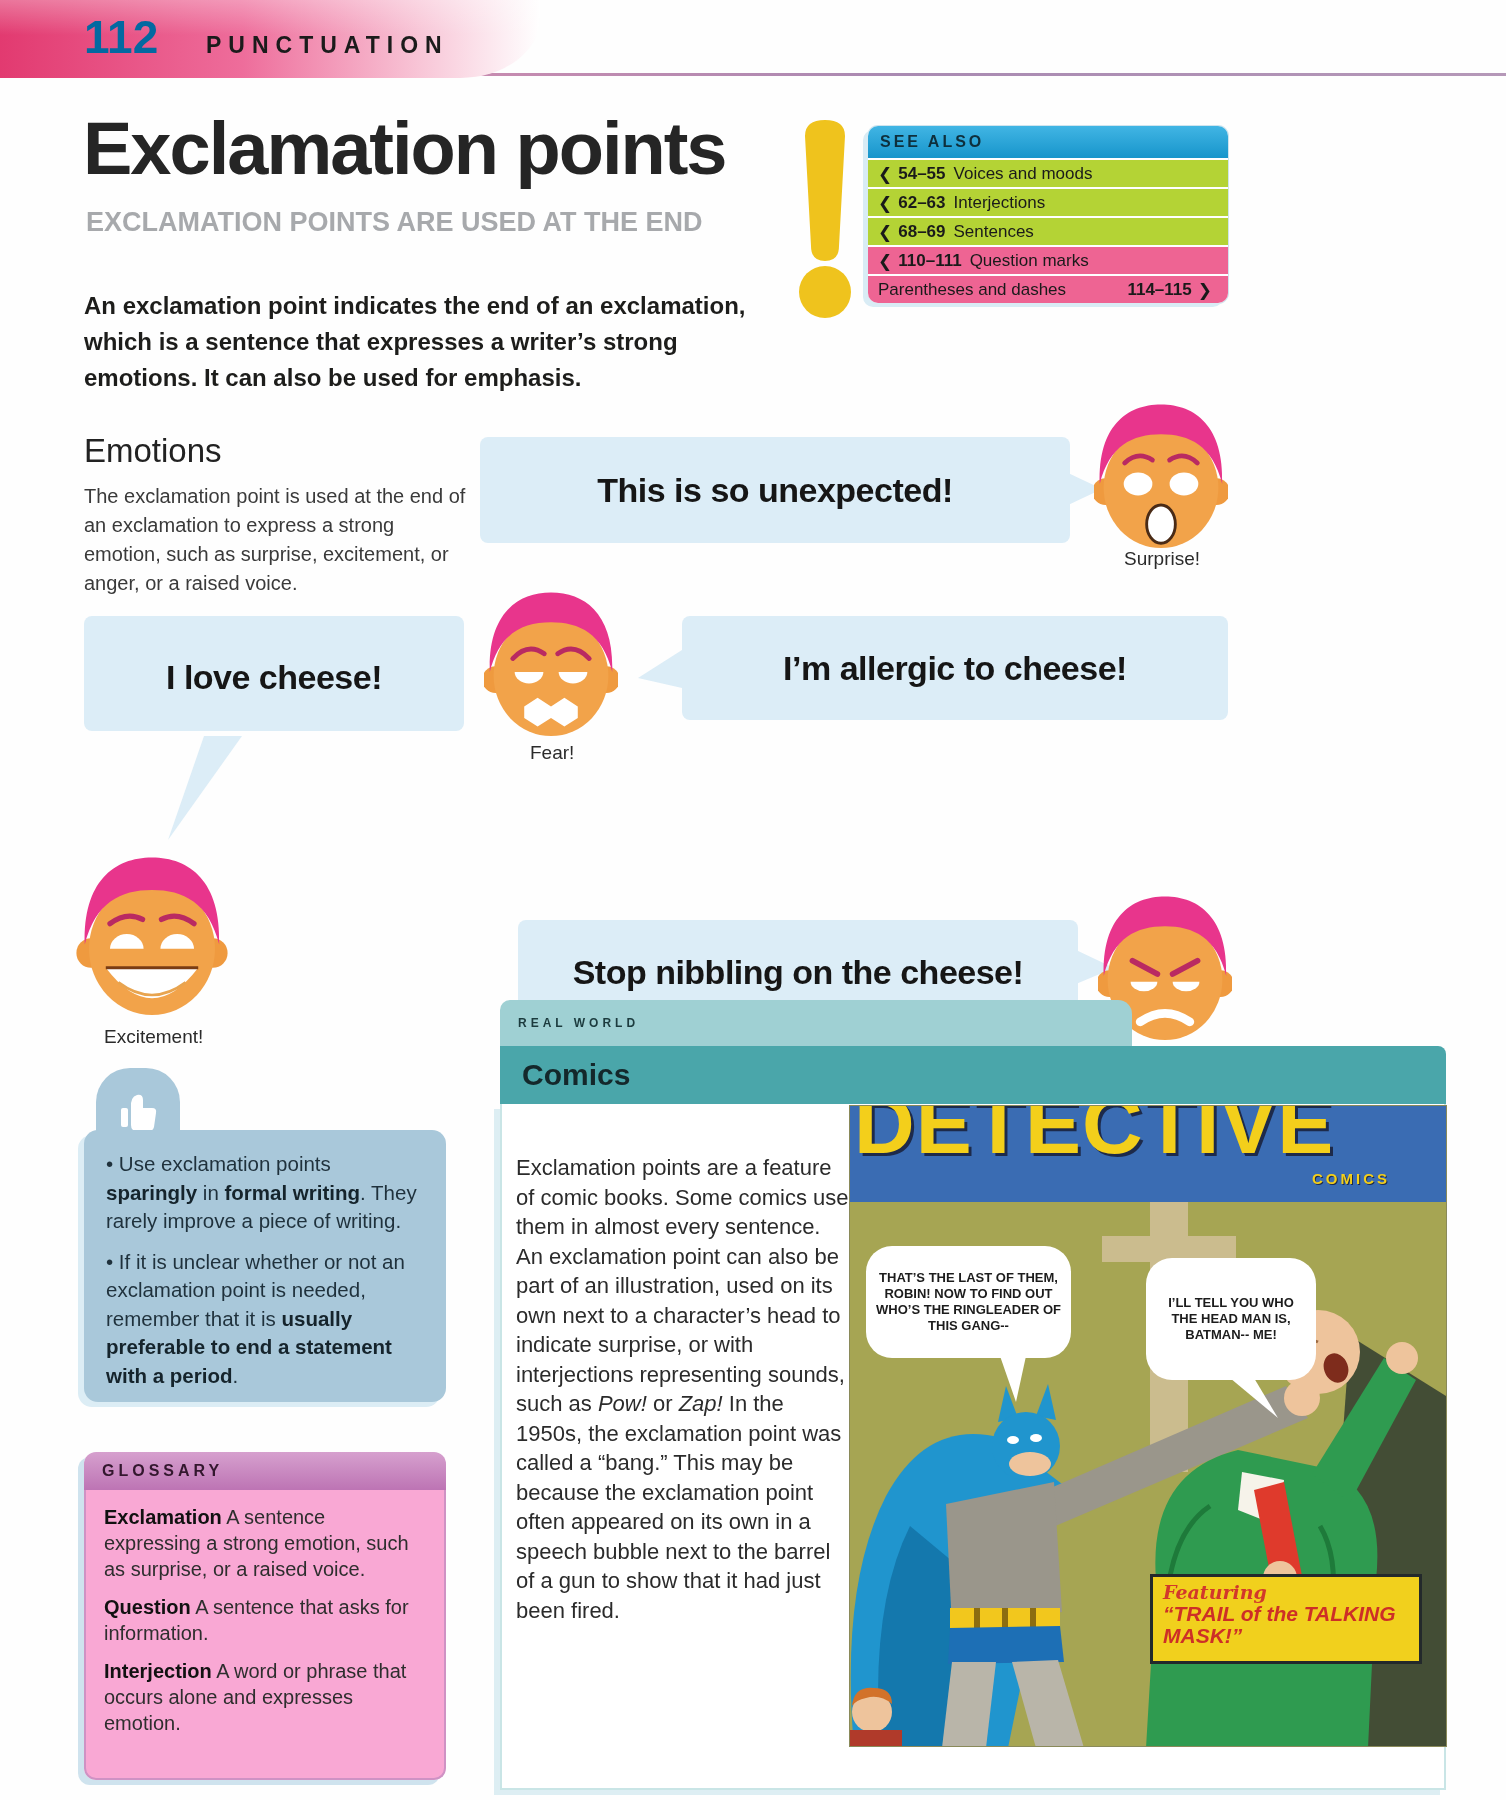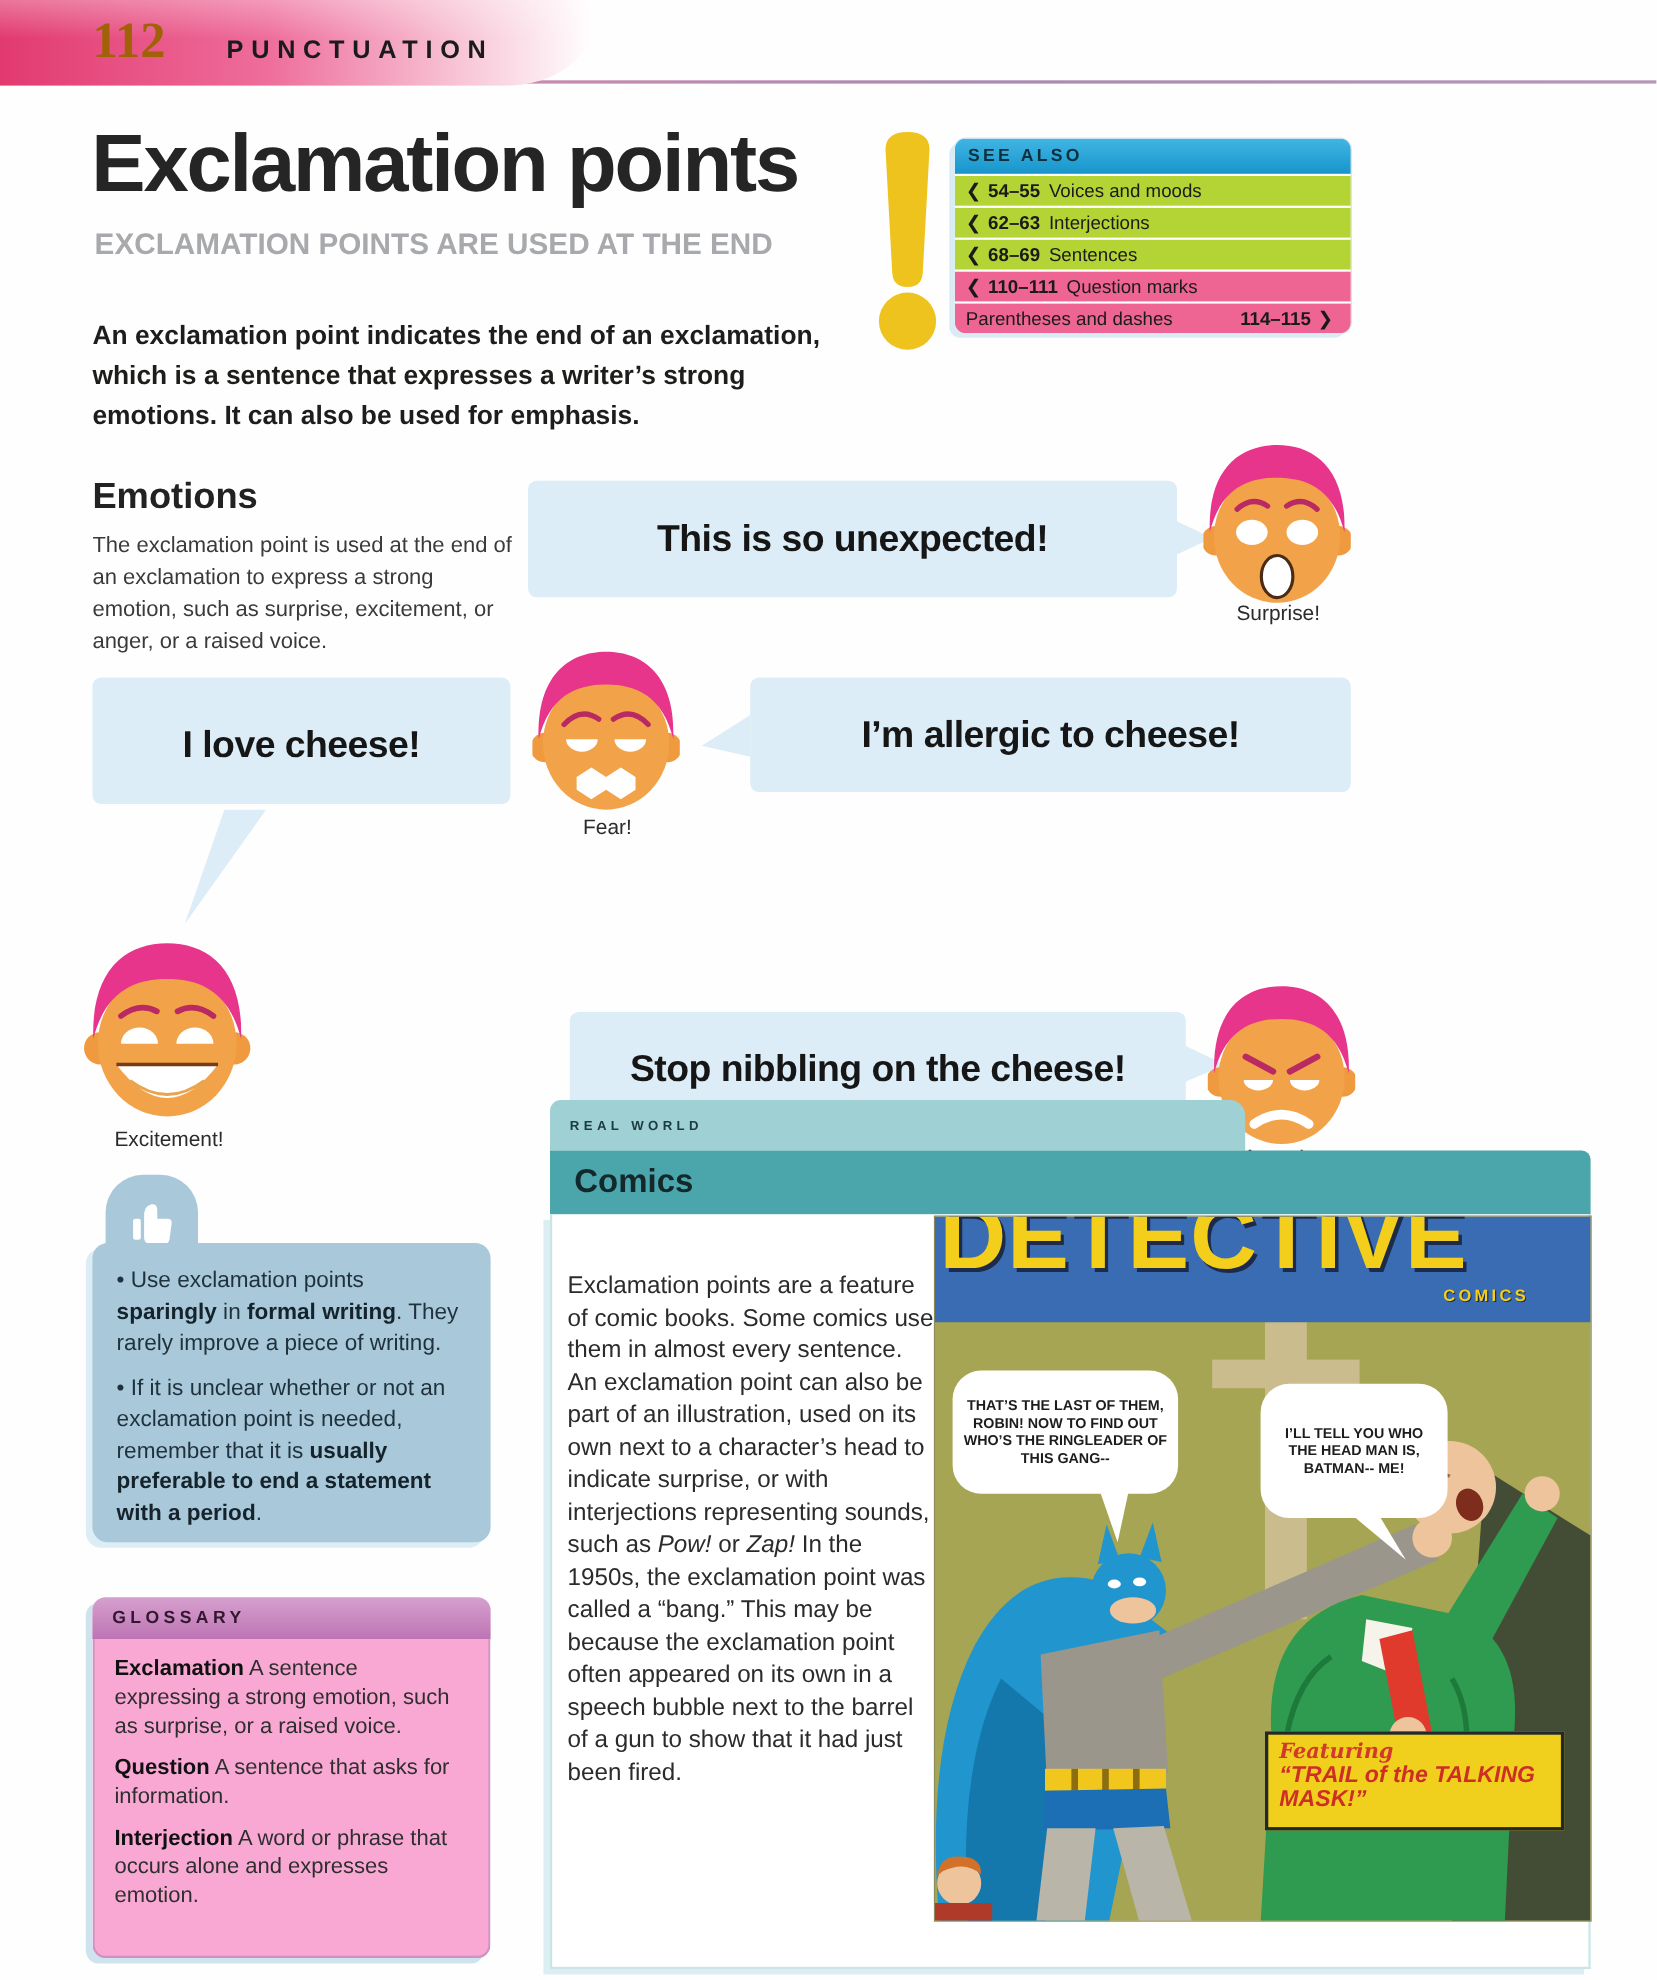--- a/index.html
+++ b/index.html
@@ -7,21 +7,21 @@
        font-family:"Liberation Sans",sans-serif;color:#222;}
   .abs{position:absolute;}
 
   
   .banner{left:0;top:0;width:540px;height:78px;
     background:linear-gradient(180deg,rgba(255,255,255,.30),rgba(255,255,255,0) 45%),
                linear-gradient(90deg,#e23a70 0%,#ee6d9b 45%,#f8c6d7 78%,#ffffff 100%);
     border-bottom-right-radius:80px 60px;}
   .header-rule{left:0;top:73px;width:1506px;height:3px;
     background:linear-gradient(90deg,#e98cae,#a98ab2 60%,#b598b8);}
-  .page-number{left:84px;top:10px;font-size:46px;font-weight:700;color:#a16207;font-family:Liberation Serif, serif;}
+  .page-number{left:84px;top:10px;font-size:46px;font-weight:700;color:#0369a1;}
   .section-title{left:206px;top:32px;font-size:23px;font-weight:700;letter-spacing:7px;color:#1b1b1b;}
 
   
   .page-title{left:83px;top:106px;font-size:74px;font-weight:600;letter-spacing:-2px;color:#252525;}
   .page-subtitle{left:86px;top:204px;font-size:27px;font-weight:700;color:#a7a9ac;line-height:37px;}
   .page-subtitle span{display:block;}
   .intro{left:84px;top:288px;width:665px;font-size:24px;font-weight:700;color:#1d1d1b;line-height:36px;}
 
   
   .excl{left:796px;top:116px;}
@@ -34,21 +34,21 @@
     background:linear-gradient(180deg,#41b5e4,#1795cb);}
   .sa-row{height:27px;margin-top:2px;display:flex;align-items:center;padding:0 10px;font-size:17px;color:#1a1a1a;}
   .sa-green{background:#b4d335;}
   .sa-pink{background:#ee6493;}
   .sa-chev{font-weight:700;margin-right:6px;font-family:"DejaVu Sans",sans-serif;}
   .sa-pages{font-weight:700;margin-right:8px;}
   .sa-row.last .sa-label{flex:1;}
   .sa-row.last .sa-pages{margin:0 6px 0 0;}
 
   
-  .emotions-h{left:84px;top:432px;font-size:33px;font-weight:700;color:#222;}
+  .emotions-h{left:84px;top:432px;font-size:33px;font-weight:400;color:#222;}
   .emotions-p{left:84px;top:482px;width:382px;font-size:20px;line-height:29px;color:#3a3a3a;}
 
   
   .bubble{background:#dcedf7;border-radius:8px;text-align:center;
     font-weight:700;color:#161616;font-size:34px;letter-spacing:-.5px;}
   .bubble-1{left:480px;top:437px;width:590px;height:106px;line-height:106px;}
   .bubble-2{left:84px;top:616px;width:380px;height:115px;line-height:122px;}
   .bubble-3{left:682px;top:616px;width:546px;height:104px;line-height:104px;}
   .bubble-4{left:518px;top:920px;width:560px;height:104px;line-height:104px;}
   .face-label{font-size:19px;color:#2b2b2b;}

